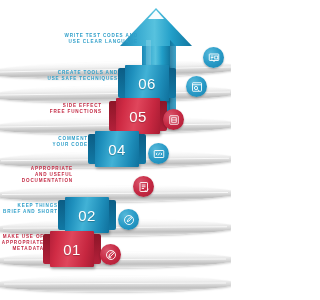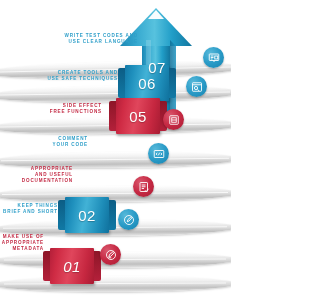--- a/index.html
+++ b/index.html
@@ -115,25 +115,20 @@
       <path d="M38 2 L74 40 L2 40 Z" fill="url(#ag)"></path>
 
       <path d="M38 4 L46 13 L30 13 Z" fill="#ffffff" opacity="0.95"></path>
 
       <path d="M52 34 L52 112 L58 106 L58 40 Z" fill="url(#ag2)" opacity="0.85"></path>
 
       <rect x="28" y="34" width="5" height="76" fill="#ffffff" opacity="0.17"></rect>
     </svg>
   </div>
 
-  <div class="step blue" style="left:139px;top:50px;">
-    <div class="ribbon" style="background:transparent;box-shadow:none;width:36px;height:34px;">
-      <span class="num">07</span>
-    </div>
-  </div>
   <div class="label blue-t" style="left:46px;top:33px;width:92px;">WRITE TEST CODES AND
 USE CLEAR LANGUAGE</div>
   <div class="ico b" style="left:203px;top:47px;">
     <svg width="12" height="12" viewBox="0 0 24 24" fill="none" stroke="#ffffff" stroke-width="1.8">
       <rect x="2.5" y="4" width="19" height="13" rx="1.2"></rect>
       <line x1="5.5" y1="8" x2="11" y2="8"></line>
       <line x1="5.5" y1="11" x2="11" y2="11"></line>
       <line x1="5.5" y1="14" x2="9" y2="14"></line>
       <rect x="13.5" y="8" width="6" height="6"></rect>
       <line x1="12" y1="20" x2="12" y2="17"></line>
@@ -168,20 +163,27 @@
   <div class="label red-t" style="left:30px;top:103px;width:72px;">SIDE EFFECT
 FREE FUNCTIONS</div>
   <div class="ico r" style="left:163px;top:109px;">
     <svg width="12" height="12" viewBox="0 0 24 24" fill="none" stroke="#ffffff" stroke-width="1.8">
       <rect x="3.5" y="3.5" width="17" height="17" rx="1.5"></rect>
       <rect x="7.5" y="7.5" width="9" height="9"></rect>
       <line x1="7.5" y1="12" x2="16.5" y2="12"></line>
     </svg>
   </div>
 
+  <div class="step blue" style="left:95px;top:131px;">
+    <div class="ribbon">
+      <span class="curl-l"></span>
+      <span class="curl-r"></span>
+      <span class="num">04</span>
+    </div>
+  </div>
   <div class="label blue-t" style="left:26px;top:136px;width:62px;">COMMENT
 YOUR CODE</div>
   <div class="ico b" style="left:148px;top:143px;">
     <svg width="12" height="12" viewBox="0 0 24 24" fill="none" stroke="#ffffff" stroke-width="1.8">
       <rect x="2.5" y="5" width="19" height="14" rx="1.2"></rect>
       <polyline points="8.5,10 6,12 8.5,14"></polyline>
       <polyline points="15.5,10 18,12 15.5,14"></polyline>
       <line x1="13" y1="9.5" x2="11" y2="14.5"></line>
     </svg>
   </div>
@@ -208,21 +210,21 @@
   </div>
   <div class="label blue-t" style="left:0px;top:203px;width:58px;">KEEP THINGS
 BRIEF AND SHORT</div>
   <div class="ico b" style="left:118px;top:209px;">
     <svg width="12" height="12" viewBox="0 0 24 24" fill="none" stroke="#ffffff" stroke-width="1.8">
       <circle cx="12" cy="12" r="9"></circle>
       <path d="M8.5 15.5 L9.5 11.5 L16 5.5 L18 7.5 L12 14 Z"></path>
     </svg>
   </div>
 
-  <div class="step red" style="left:50px;top:248px;font-style:italic;">
+  <div class="step red" style="left:50px;top:231px;">
     <div class="ribbon">
       <span class="curl-l"></span>
       <span class="curl-r"></span>
       <span class="num">01</span>
     </div>
   </div>
   <div class="label red-t" style="left:0px;top:234px;width:44px;">MAKE USE OF
 APPROPRIATE
 METADATA</div>
   <div class="ico r" style="left:100px;top:244px;">

